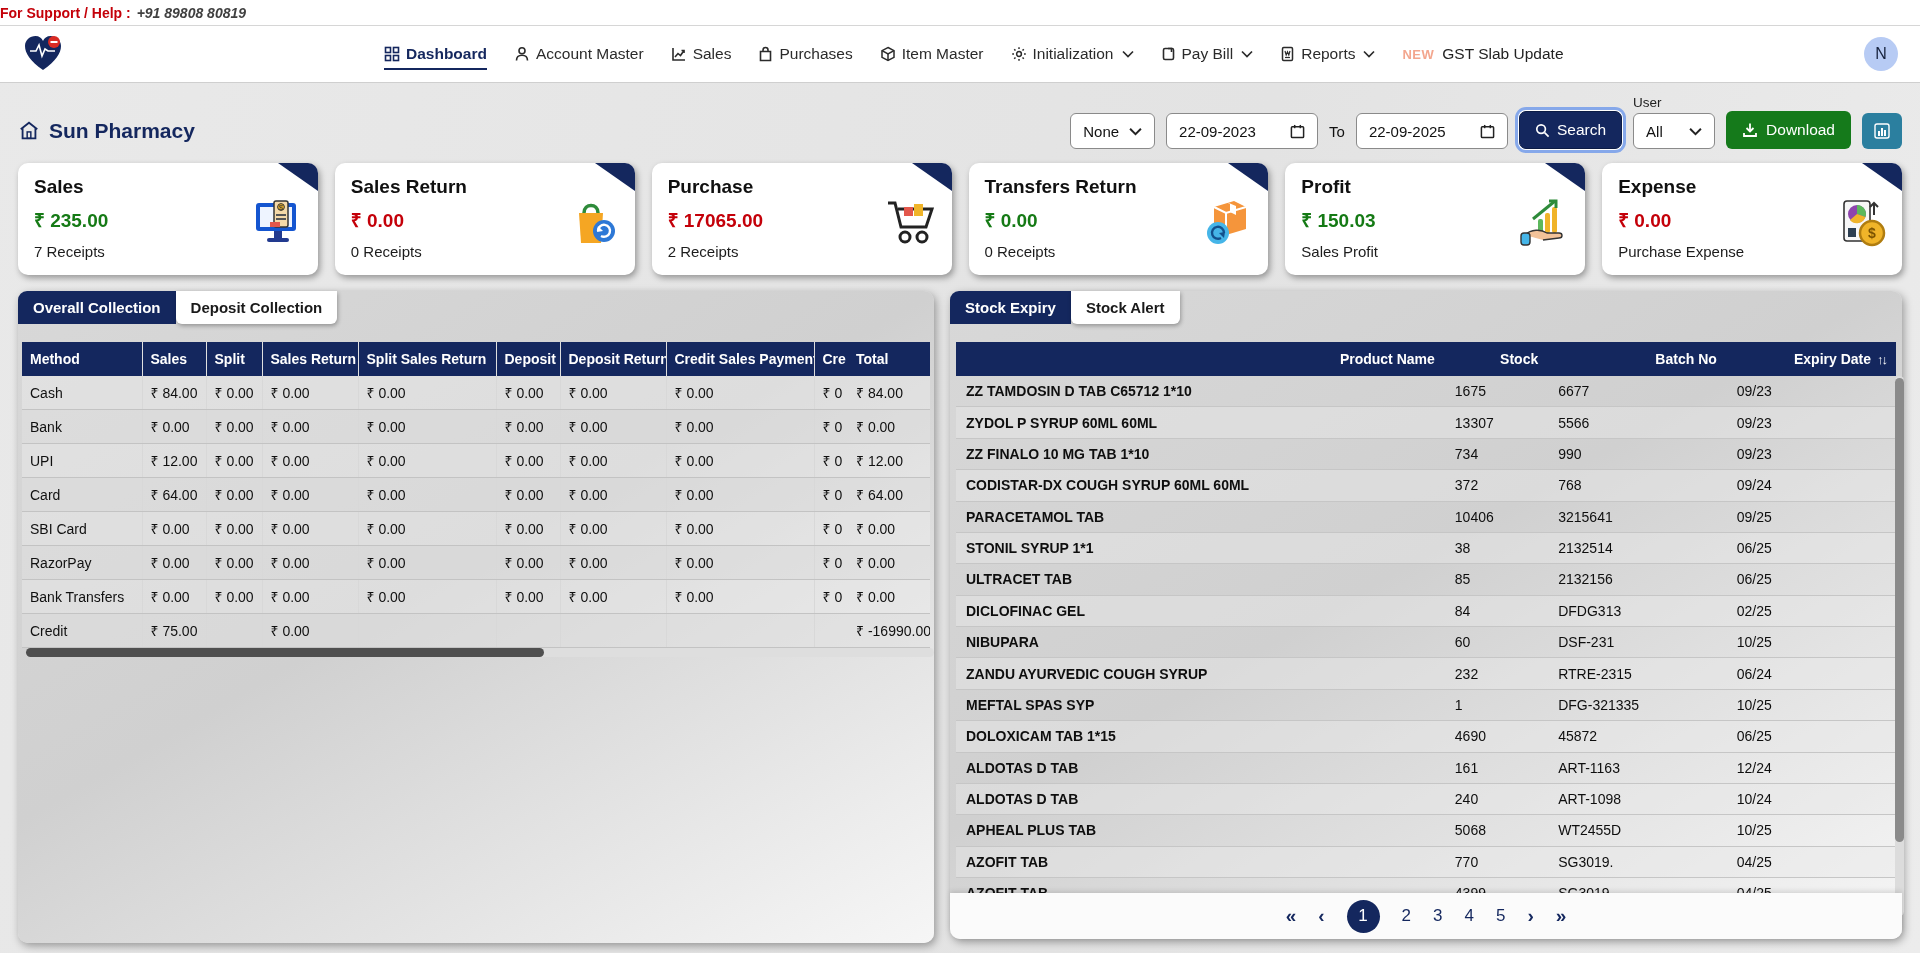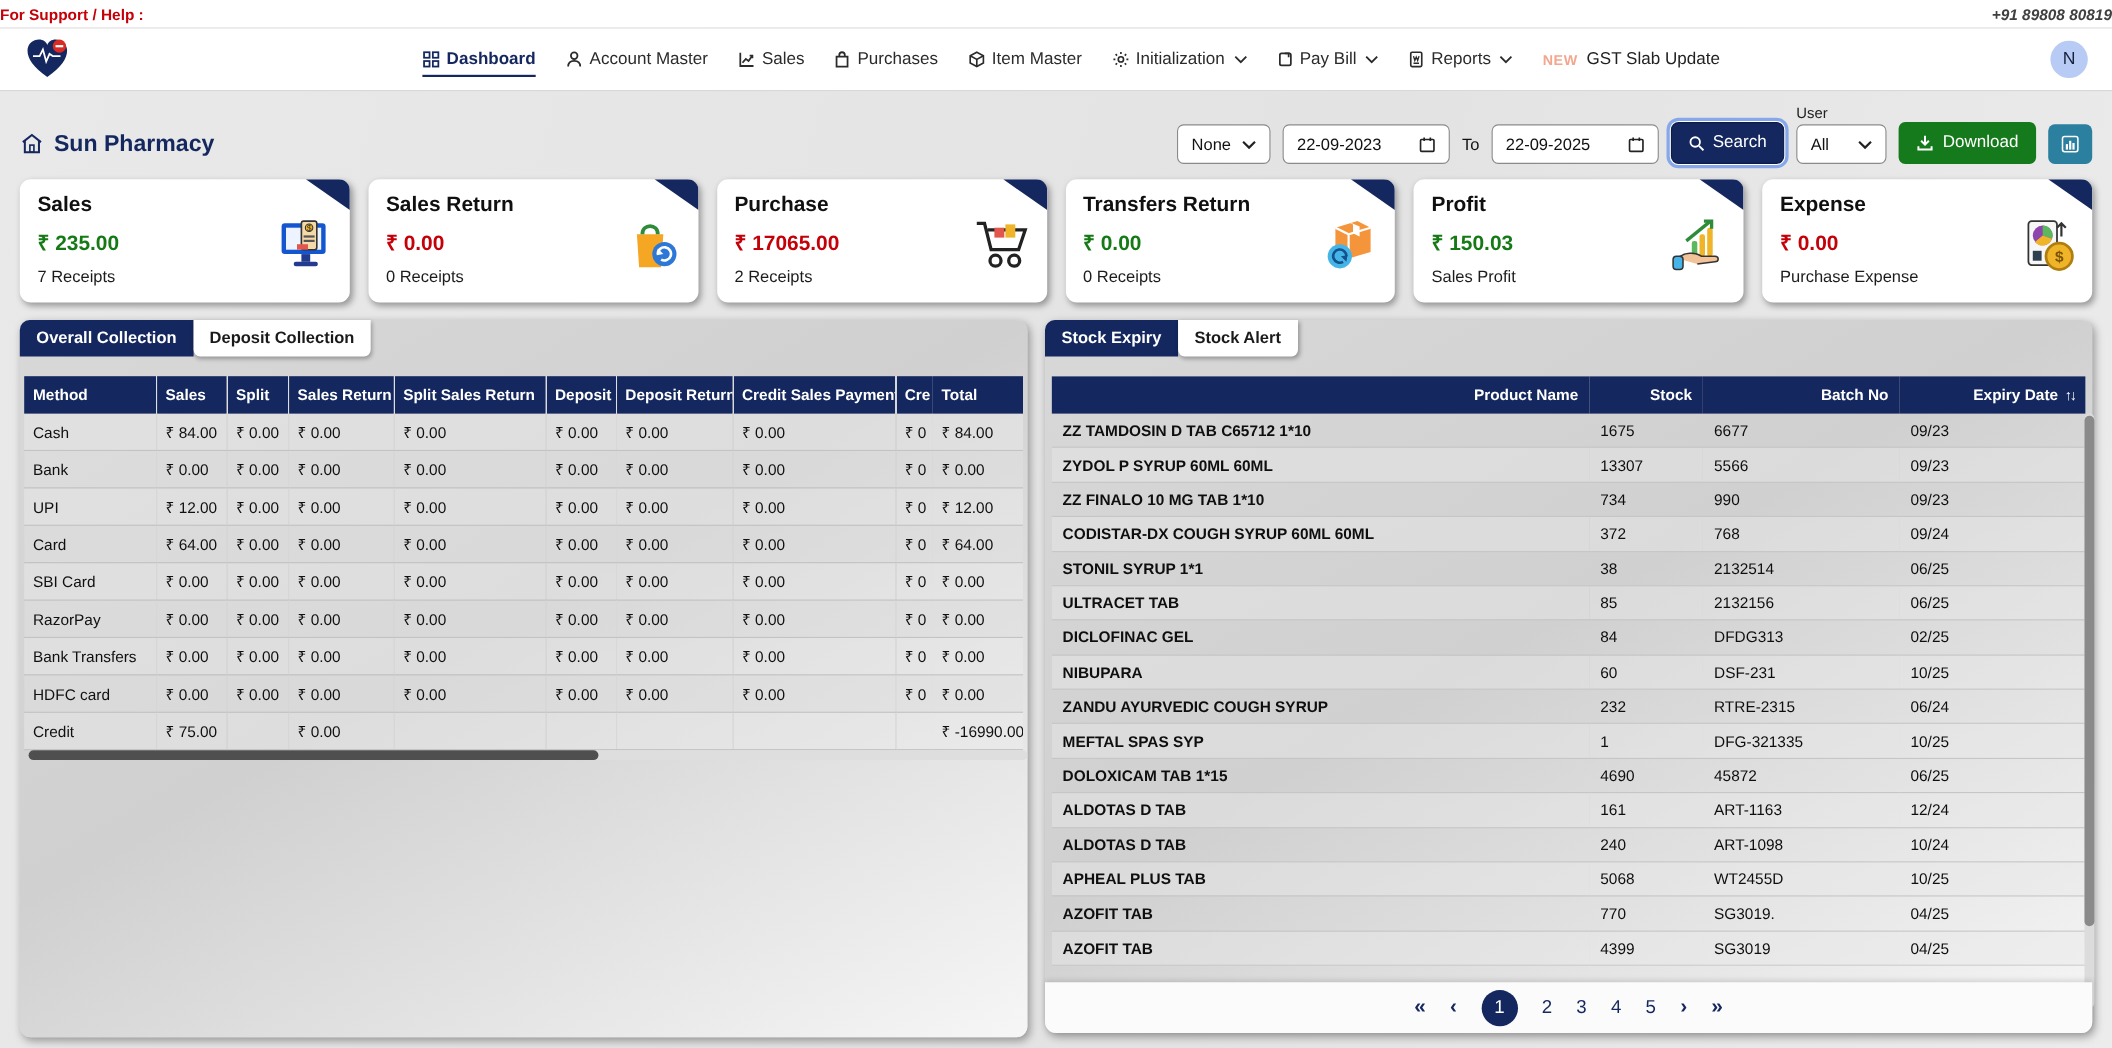--- a/index.html
+++ b/index.html
@@ -3,21 +3,21 @@
 <meta charset="utf-8">
 <style>
   * { margin:0; padding:0; box-sizing:border-box; }
   html,body { width:1920px; height:953px; overflow:hidden;
     font-family:"Liberation Sans", sans-serif; background:#e6e6e6; }
   .page { width:1920px; height:953px; display:flex; flex-direction:column;
     background:linear-gradient(105deg,#e9e9e9 0%,#e3e3e3 60%,#ececec 100%); }
 
   
   .support-bar { height:26px; background:#fff; border-bottom:1px solid #d6d6d6;
-    display:flex; align-items:center; justify-content:space-between; gap:6px; font-size:14px; font-weight:bold; }
+    display:flex; align-items:center; justify-content:flex-start; gap:6px; font-size:14px; font-weight:bold; }
   .support-label { color:#c40009; }
   .support-phone { color:#404040;font-style:italic; }
 
   
   .navbar { height:57px; background:#fff; border-bottom:1px solid #cfcfcf;
     display:flex; align-items:center; padding:0 22px; }
   .logo { width:42px; height:40px; position:relative; flex:0 0 auto; }
   .nav-items { display:flex; align-items:center; gap:27px; margin-left:320px; }
   .nav-item { display:flex; align-items:center; gap:6px; font-size:15.5px; color:#2b2b2b;
     cursor:pointer; padding:6px 0 5px; border-bottom:2px solid transparent; white-space:nowrap; }
@@ -520,32 +520,20 @@
                 <td>₹ 0.00</td>
                 <td>₹ 0.00</td>
                 <td>₹ 0.00</td>
                 <td>₹ 0.00</td>
                 <td>₹ 0.00</td>
                 <td>₹ 0.00</td>
                 <td class="nodiv">₹ 0</td>
                 <td>₹ 0.00</td>
               </tr>
               <tr>
-                <td>HDFC card</td>
-                <td>₹ 0.00</td>
-                <td>₹ 0.00</td>
-                <td>₹ 0.00</td>
-                <td>₹ 0.00</td>
-                <td>₹ 0.00</td>
-                <td>₹ 0.00</td>
-                <td>₹ 0.00</td>
-                <td class="nodiv">₹ 0</td>
-                <td>₹ 0.00</td>
-              </tr>
-              <tr>
                 <td>Credit</td>
                 <td>₹ 75.00</td>
                 <td></td>
                 <td>₹ 0.00</td>
                 <td></td>
                 <td></td>
                 <td></td>
                 <td></td>
                 <td class="nodiv"></td>
                 <td style="text-align: right;">₹ -16990.00</td>
@@ -599,20 +587,26 @@
                   <td>990</td>
                   <td>09/23</td>
                 </tr>
                 <tr>
                   <td class="pname">CODISTAR-DX COUGH SYRUP 60ML 60ML</td>
                   <td>372</td>
                   <td>768</td>
                   <td>09/24</td>
                 </tr>
                 <tr>
+                  <td class="pname">PARACETAMOL TAB</td>
+                  <td>10406</td>
+                  <td>3215641</td>
+                  <td>09/25</td>
+                </tr>
+                <tr>
                   <td class="pname">STONIL SYRUP 1*1</td>
                   <td>38</td>
                   <td>2132514</td>
                   <td>06/25</td>
                 </tr>
                 <tr>
                   <td class="pname">ULTRACET TAB</td>
                   <td>85</td>
                   <td>2132156</td>
                   <td>06/25</td>

